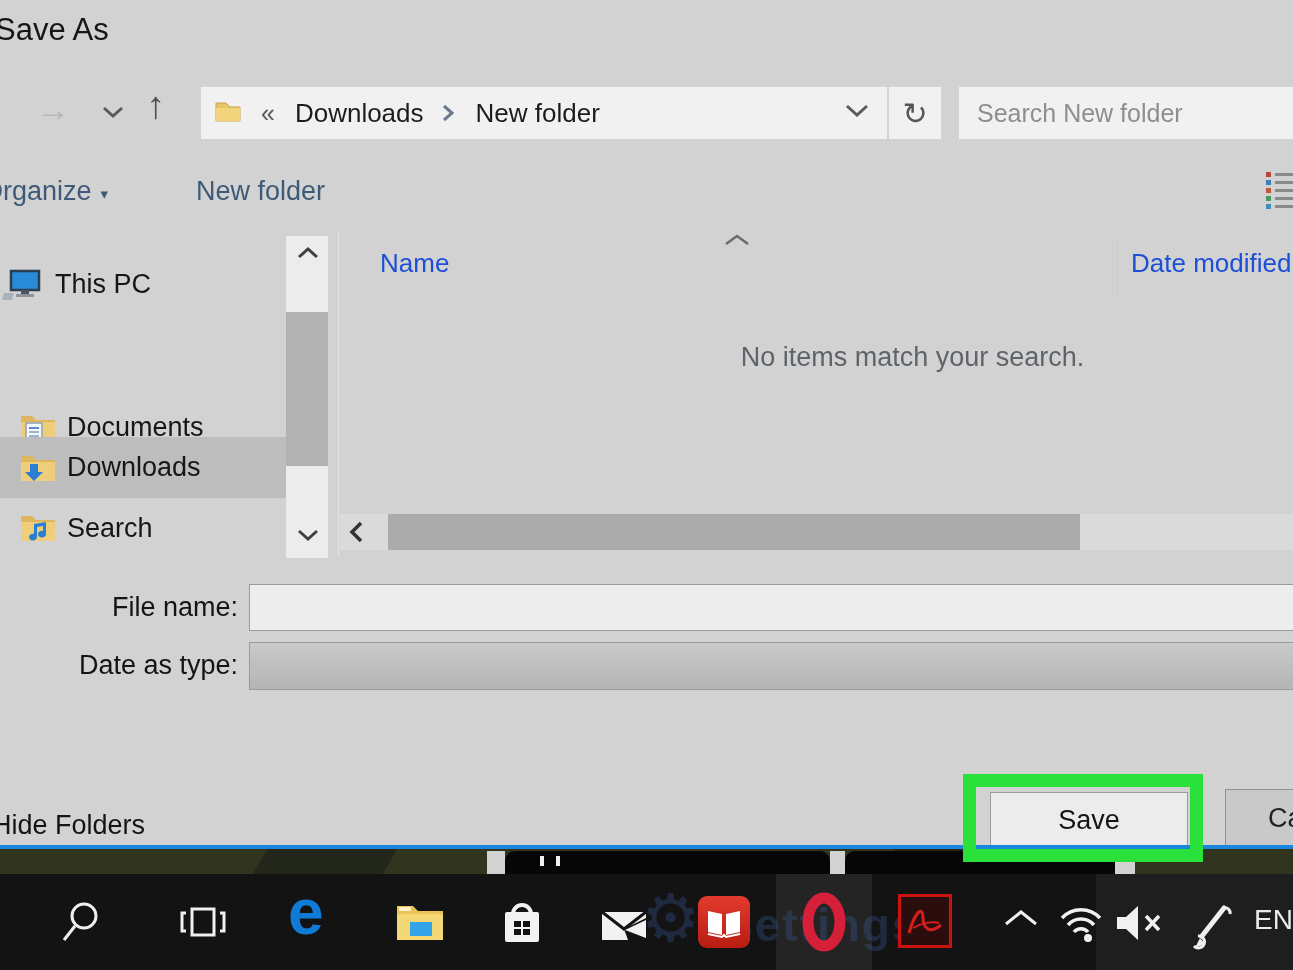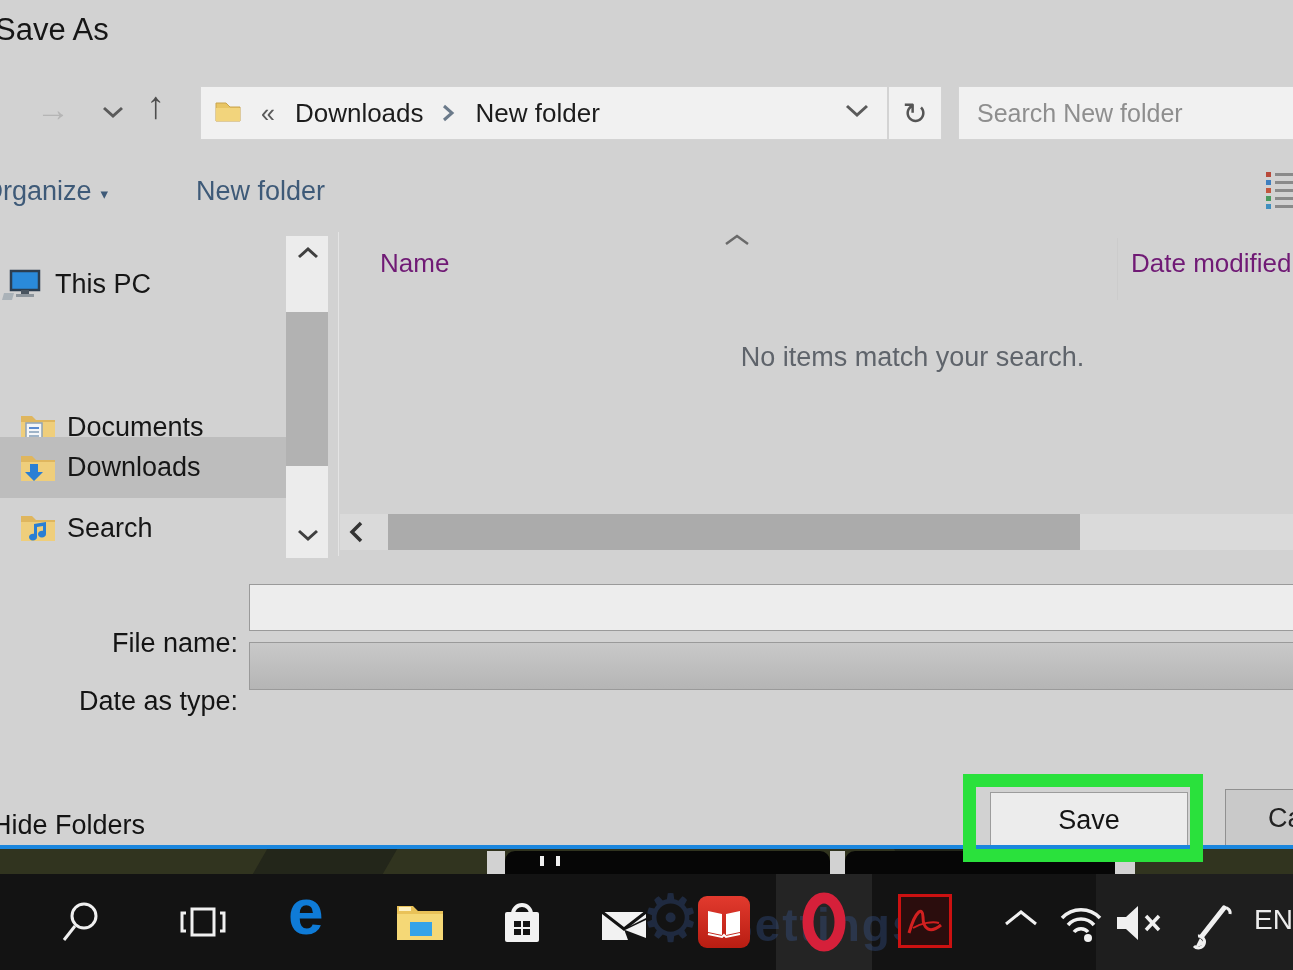--- a/index.html
+++ b/index.html
@@ -40,32 +40,32 @@
   
   .side-row{left:0;width:286px;height:61px;display:flex;align-items:center;color:#161616;font-size:27px;}
   .side-row .ic{margin-right:9px;display:flex;}
   .side-row.selected{background:#bdbdbd;}
   .vsb-track{left:286px;top:236px;width:42px;height:322px;background:#ececec;}
   .vsb-thumb{left:286px;top:312px;width:42px;height:154px;background:#b2b2b2;}
   .vsb-up{left:297px;top:246px;}
   .vsb-down{left:297px;top:528px;}
 
   
-  .col-head{font-size:26px;color:#701a75;white-space:nowrap;}
+  .col-head{font-size:26px;color:#1d4ed8;white-space:nowrap;}
   .col-name{left:380px;top:248px;}
   .sort-chev{left:724px;top:232px;}
   .col-divider{left:1117px;top:238px;width:1px;height:62px;background:#cccccc;}
   .col-date{left:1131px;top:248px;}
   .empty-msg{left:530px;top:342px;width:765px;text-align:center;font-size:27px;color:#5f646b;}
   .hsb-track{left:340px;top:514px;width:953px;height:36px;background:#dadada;}
   .hsb-left{left:348px;top:520px;}
   .hsb-thumb{left:388px;top:514px;width:692px;height:36px;background:#ababab;}
 
   
-  .frm-label{width:238px;text-align:right;font-size:27px;color:#141414;margin-top:36px;}
+  .frm-label{width:238px;text-align:right;font-size:27px;color:#141414;}
   .lbl-filename{left:0;top:592px;}
   .lbl-savetype{left:0;top:650px;}
   .input-filename{left:249px;top:584px;width:1050px;height:47px;background:#ededed;
                   border:1px solid #9a9a9a;box-sizing:border-box;}
   .input-filename input{width:100%;height:100%;border:none;background:transparent;outline:none;
                   font-family:"Liberation Sans",sans-serif;font-size:25px;padding:0 10px;box-sizing:border-box;}
   .select-savetype{left:249px;top:642px;width:1050px;height:48px;
                    background:linear-gradient(#c9c9c9,#b5b5b5);border:1px solid #9a9a9a;box-sizing:border-box;}
 
   

